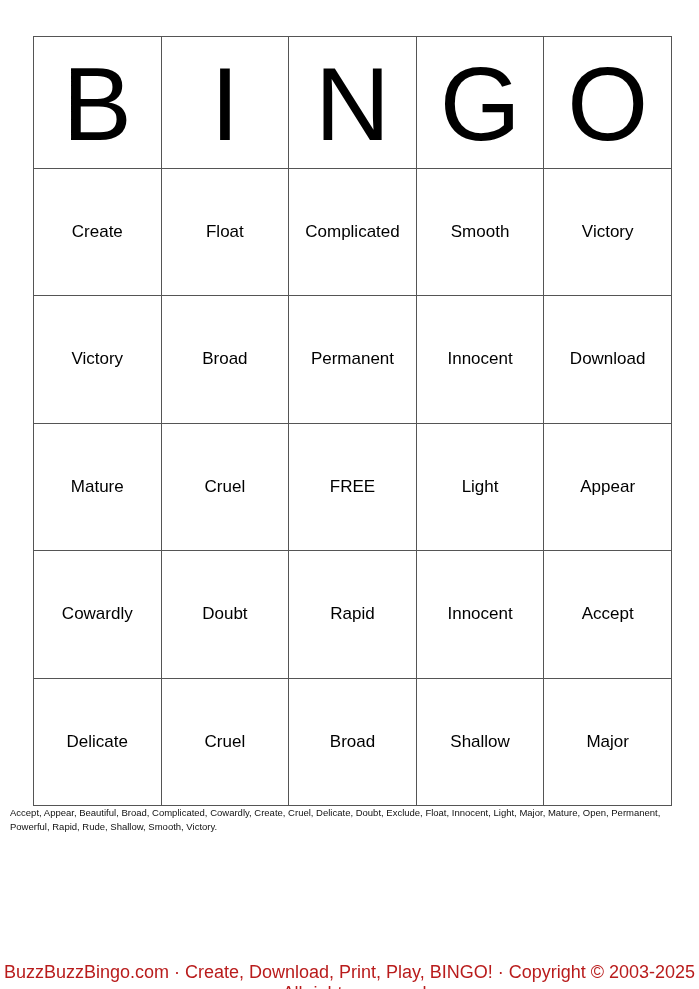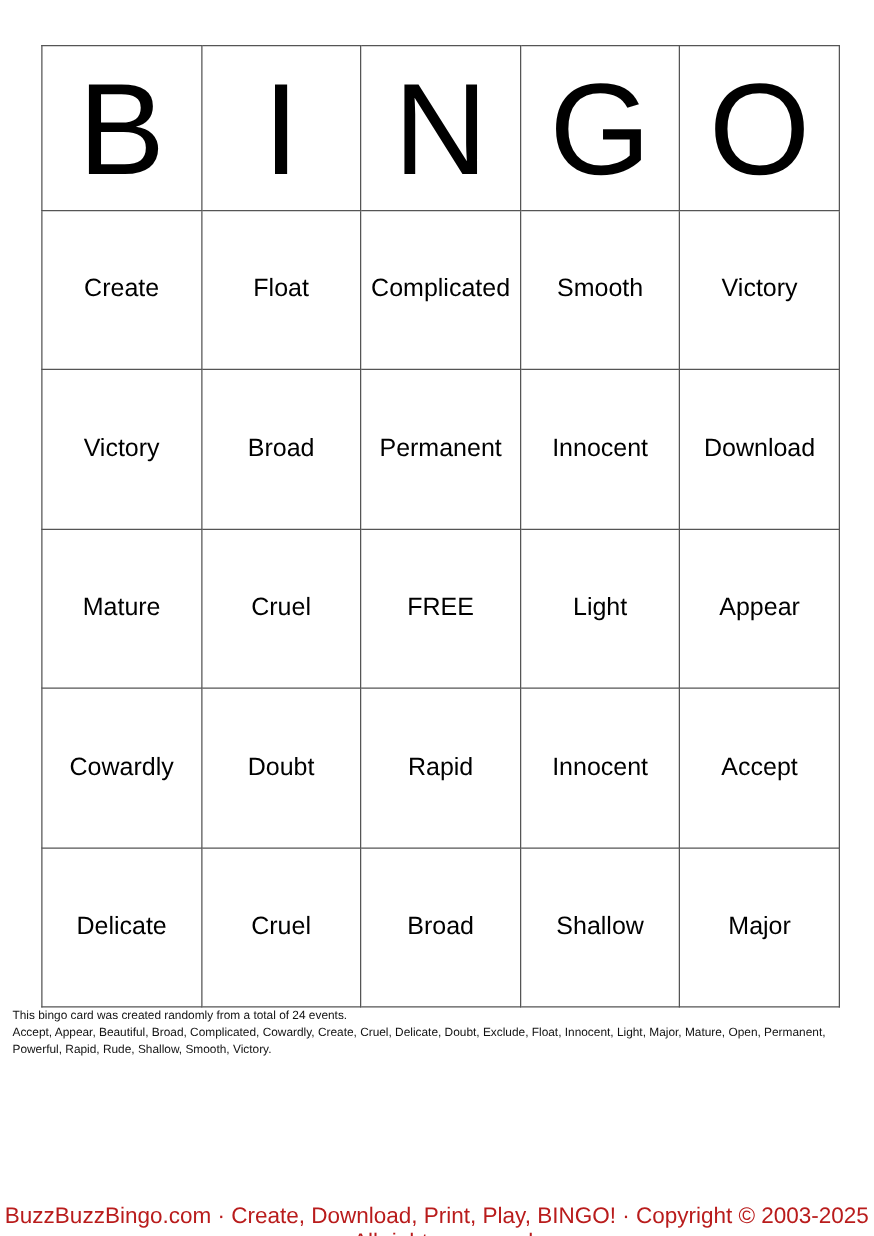--- a/index.html
+++ b/index.html
@@ -1,20 +1,20 @@
 <!DOCTYPE html>
 <html><head>
 <meta charset="utf-8">
 <style>
   html, body { margin: 0; padding: 0; background: #ffffff; }
   body { width: 699px; height: 989px; position: relative; font-family: "Liberation Sans", sans-serif; color: #000; overflow: hidden; }
   .card { position: absolute; left: 33px; top: 36px; width: 633px; height: 759px; border-collapse: collapse; table-layout: fixed; }
   .card td { border: 1px solid #555; text-align: center; vertical-align: middle; padding: 0; width: 126.6px; height: 126.5px; }
   .card td.head { font-size: 104px; line-height: 1; padding-top: 4px; }
-  .card td.cell { font-size: 20px; }
+  .card td.cell { font-size: 17px; }
   .note { position: absolute; left: 10px; top: 806px; width: 680px; font-size: 9.5px; line-height: 13.5px; color: #111; }
   .footer { position: absolute; left: 0; top: 962px; width: 699px; text-align: center; font-size: 18px; color: #b91c1c; }
 </style>
 </head>
 <body>
 
 <table class="card">
   <tbody>
       <tr>
     <td class="head">B</td>
@@ -55,17 +55,16 @@
     <td class="cell">Delicate</td>
     <td class="cell">Cruel</td>
     <td class="cell">Broad</td>
     <td class="cell">Shallow</td>
     <td class="cell">Major</td>
   </tr>
 </tbody>
   </table>
 
 <div class="note">
-  <div>This bingo card was created randomly from a total of 24 events.</div>
   <div>Accept, Appear, Beautiful, Broad, Complicated, Cowardly, Create, Cruel, Delicate, Doubt, Exclude, Float, Innocent, Light, Major, Mature, Open, Permanent, Powerful, Rapid, Rude, Shallow, Smooth, Victory.</div>
 </div>
 
 <div class="footer">BuzzBuzzBingo.com · Create, Download, Print, Play, BINGO! · Copyright © 2003-2025 · All rights reserved</div>
 
 </body></html>

